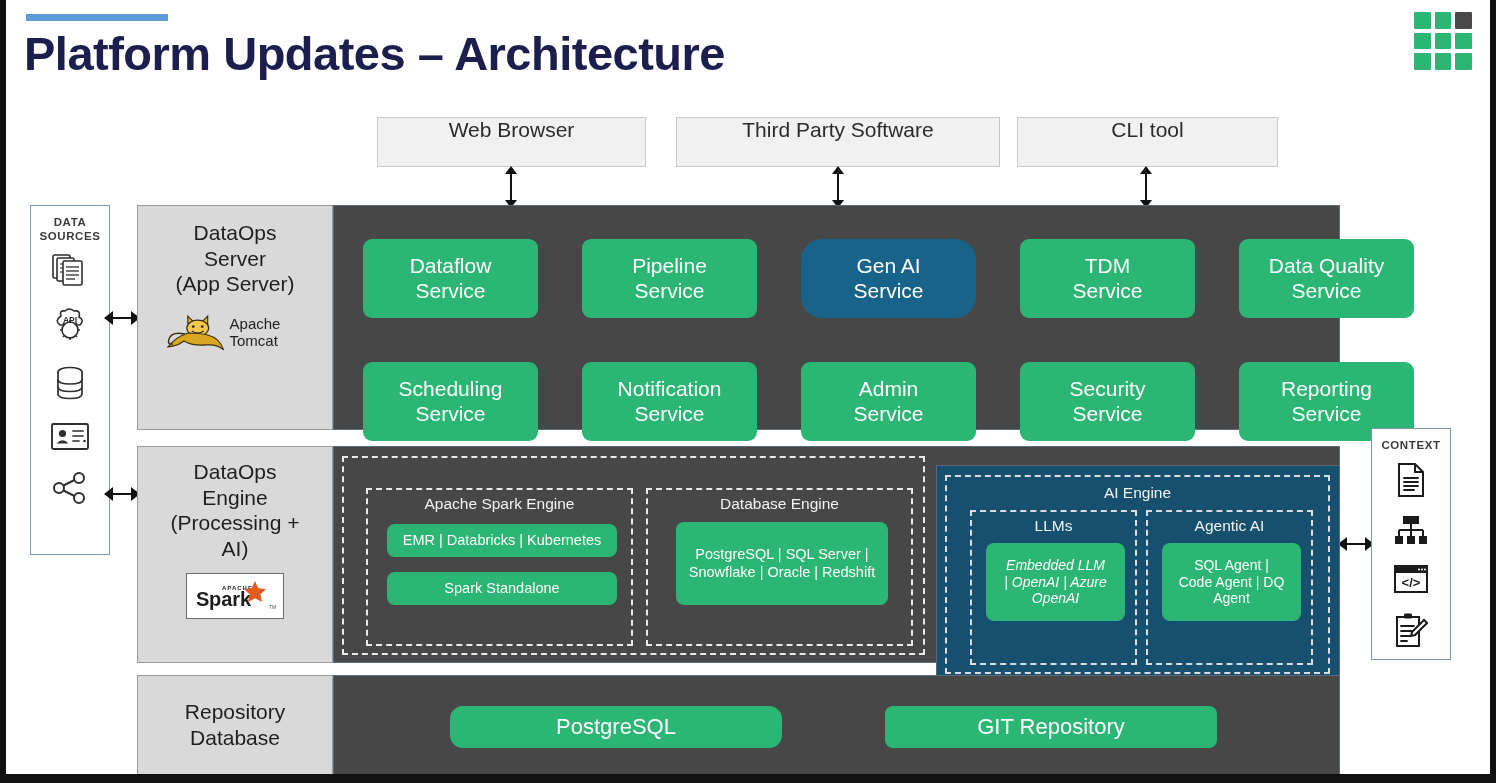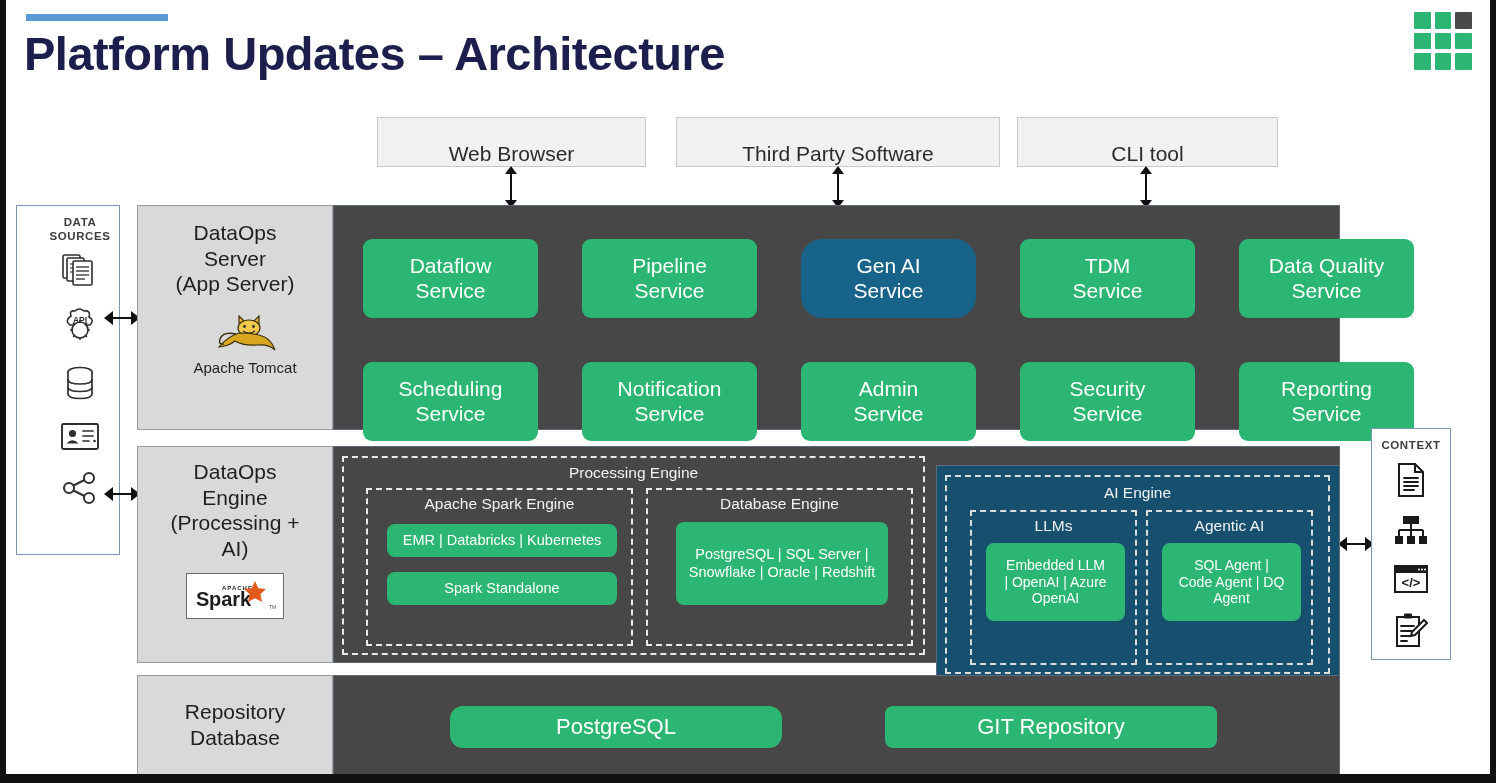--- a/index.html
+++ b/index.html
@@ -16,38 +16,38 @@
 
   
   .accent-bar{position:absolute;left:26px;top:14px;width:142px;height:7px;background:#5b9bd5;}
   .page-title{position:absolute;left:24px;top:26px;font-size:47px;font-weight:bold;color:#1c1f4e;letter-spacing:-0.5px;white-space:nowrap;}
   .logo{position:absolute;right:24px;top:12px;width:58px;height:58px;display:grid;grid-template-columns:repeat(3,1fr);grid-template-rows:repeat(3,1fr);gap:4px;}
   .logo i{display:block;background:#2bb673;border-radius:1px;}
   .logo i.dark{background:#4a4a4a;}
 
   
   .client-box{position:absolute;height:48px;background:#f1f1f1;border:1px solid #c9c9c9;
-    display:flex;align-items:flex-end;justify-content:center;font-size:21px;color:#2b2b2b;}
+    display:flex;align-items:flex-start;justify-content:center;font-size:21px;color:#2b2b2b;}
   .cb1{left:377px;top:117px;width:267px;}
   .cb2{left:676px;top:117px;width:322px;}
   .cb3{left:1017px;top:117px;width:259px;}
 
   
   .vert-arrow{position:absolute;width:14px;height:42px;}
   .vert-arrow .ln{position:absolute;left:6px;top:5px;width:1.6px;height:32px;background:#111;}
   .vert-arrow .up{position:absolute;left:1px;top:0;width:0;height:0;border-left:6px solid transparent;border-right:6px solid transparent;border-bottom:8px solid #111;}
   .vert-arrow .dn{position:absolute;left:1px;bottom:0;width:0;height:0;border-left:6px solid transparent;border-right:6px solid transparent;border-top:8px solid #111;}
   .va1{left:504px;top:166px;}
   .va2{left:831px;top:166px;}
   .va3{left:1139px;top:166px;}
 
   
   .side-panel{position:absolute;background:#fff;border:1.5px solid #7b97b5;display:flex;flex-direction:column;align-items:center;}
   .side-title{font-size:11.5px;font-weight:bold;letter-spacing:.6px;color:#3c3c3c;text-align:center;line-height:1.25;margin-top:9px;}
-  .ds-panel{left:16px;top:205px;width:78px;height:348px;padding-left:24px;}
+  .ds-panel{left:30px;top:205px;width:78px;height:348px;}
   .ctx-panel{left:1371px;top:428px;width:78px;height:230px;}
   .icon-col{display:flex;flex-direction:column;align-items:center;}
   .ds-icons{margin-top:9px;gap:17px;display:flex;flex-direction:column;align-items:center;text-align:center;}
   .ctx-icons{margin-top:10px;gap:14px;display:flex;flex-direction:column;align-items:center;}
   .ic{display:block;}
 
   
   .horz-arrow{position:absolute;height:14px;width:36px;}
   .horz-arrow .ln{position:absolute;top:6px;left:6px;width:24px;height:1.8px;background:#111;}
   .horz-arrow .lf{position:absolute;top:0;left:0;width:0;height:0;border-top:7px solid transparent;border-bottom:7px solid transparent;border-right:9px solid #111;}
@@ -58,21 +58,21 @@
 
   
   .grey-box{position:absolute;background:#d9d9d9;border:1px solid #9b9b9b;
      display:flex;flex-direction:column;align-items:center;box-sizing:border-box;}
   .grey-box .gtitle{font-size:21px;color:#1f1f1f;text-align:center;line-height:1.22;padding:0 6px;}
   .gb-server{left:137px;top:205px;width:196px;height:225px;padding-top:14px;}
   .gb-engine{left:137px;top:446px;width:196px;height:217px;padding-top:12px;}
   .gb-repo{left:137px;top:675px;width:196px;height:100px;justify-content:center;}
 
   
-  .tomcat{margin-top:16px;display:flex;flex-direction:column;align-items:center;margin-left:20px;}
+  .tomcat{margin-top:16px;display:flex;margin-left:20px;}
   .tomcat .cap{font-size:15px;color:#1f1f1f;margin-top:2px;}
   
   .spark-plate{margin-top:12px;width:96px;height:44px;background:#fff;border:1.5px solid #6b6b6b;display:flex;align-items:center;justify-content:center;}
 
   
   .dark-panel{position:absolute;background:#474747;border:1px solid #5d6b79;box-sizing:border-box;}
   .dp-services{left:333px;top:205px;width:1007px;height:225px;}
   .dp-engine{left:333px;top:446px;width:1007px;height:217px;}
   .dp-repo{left:333px;top:675px;width:1007px;height:100px;}
 
@@ -308,21 +308,20 @@
         <text x="17" y="28" font-family="Liberation Sans, sans-serif" font-size="20" font-weight="bold" fill="#1d1d1d">park</text>
         <text x="30" y="12" font-family="Liberation Sans, sans-serif" font-size="6" font-weight="bold" fill="#1d1d1d" letter-spacing="1">APACHE</text>
         <path d="M63 3 L66.4 10.2 L74 11 L68.4 16.2 L70 24 L63 20.2 L56 24 L57.6 16.2 L52 11 L59.6 10.2 Z" fill="#e25a1c"></path>
         <text x="77" y="31" font-family="Liberation Sans, sans-serif" font-size="5" fill="#555">TM</text>
       </svg>
     </div>
   </div>
 
   <div class="dark-panel dp-engine">
     <div class="dash proc-outer">
-      <div class="dash-title" style="top:6px;">Processing Engine</div>
 
       <div class="dash proc-inner-l" style="position:absolute;left:22px;top:30px;width:267px;height:158px;">
         <div class="dash-title" style="top:5px;">Apache Spark Engine</div>
         <div class="pill" style="left:19px;top:34px;width:230px;height:33px;font-size:14.5px;">EMR | Databricks | Kubernetes</div>
         <div class="pill" style="left:19px;top:82px;width:230px;height:33px;font-size:14.5px;">Spark Standalone</div>
       </div>
 
       <div class="dash proc-inner-r" style="position:absolute;left:302px;top:30px;width:267px;height:158px;">
         <div class="dash-title" style="top:5px;">Database Engine</div>
         <div class="pill" style="left:28px;top:32px;width:212px;height:83px;font-size:14.5px;flex-direction:column;">
@@ -332,21 +331,21 @@
       </div>
     </div>
   </div>
 
   <div class="ai-panel">
     <div class="dash ai-outer">
       <div class="dash-title" style="top:7px;">AI Engine</div>
 
       <div class="dash" style="position:absolute;left:23px;top:33px;width:167px;height:155px;border:2px dashed #dcdcdc;">
         <div class="dash-title" style="top:5px;">LLMs</div>
-        <div class="pill" style="left:14px;top:31px;width:139px;height:78px;font-size:14px;flex-direction:column;">
+        <div class="pill" style="left:14px;top:31px;width:139px;height:78px;font-size:14px;flex-direction:column;font-style:italic;">
           <span>Embedded LLM</span>
           <span>| OpenAI | Azure</span>
           <span>OpenAI</span>
         </div>
       </div>
 
       <div class="dash" style="position:absolute;left:199px;top:33px;width:167px;height:155px;border:2px dashed #dcdcdc;">
         <div class="dash-title" style="top:5px;">Agentic AI</div>
         <div class="pill" style="left:14px;top:31px;width:139px;height:78px;font-size:14px;flex-direction:column;">
           <span>SQL Agent |</span>

